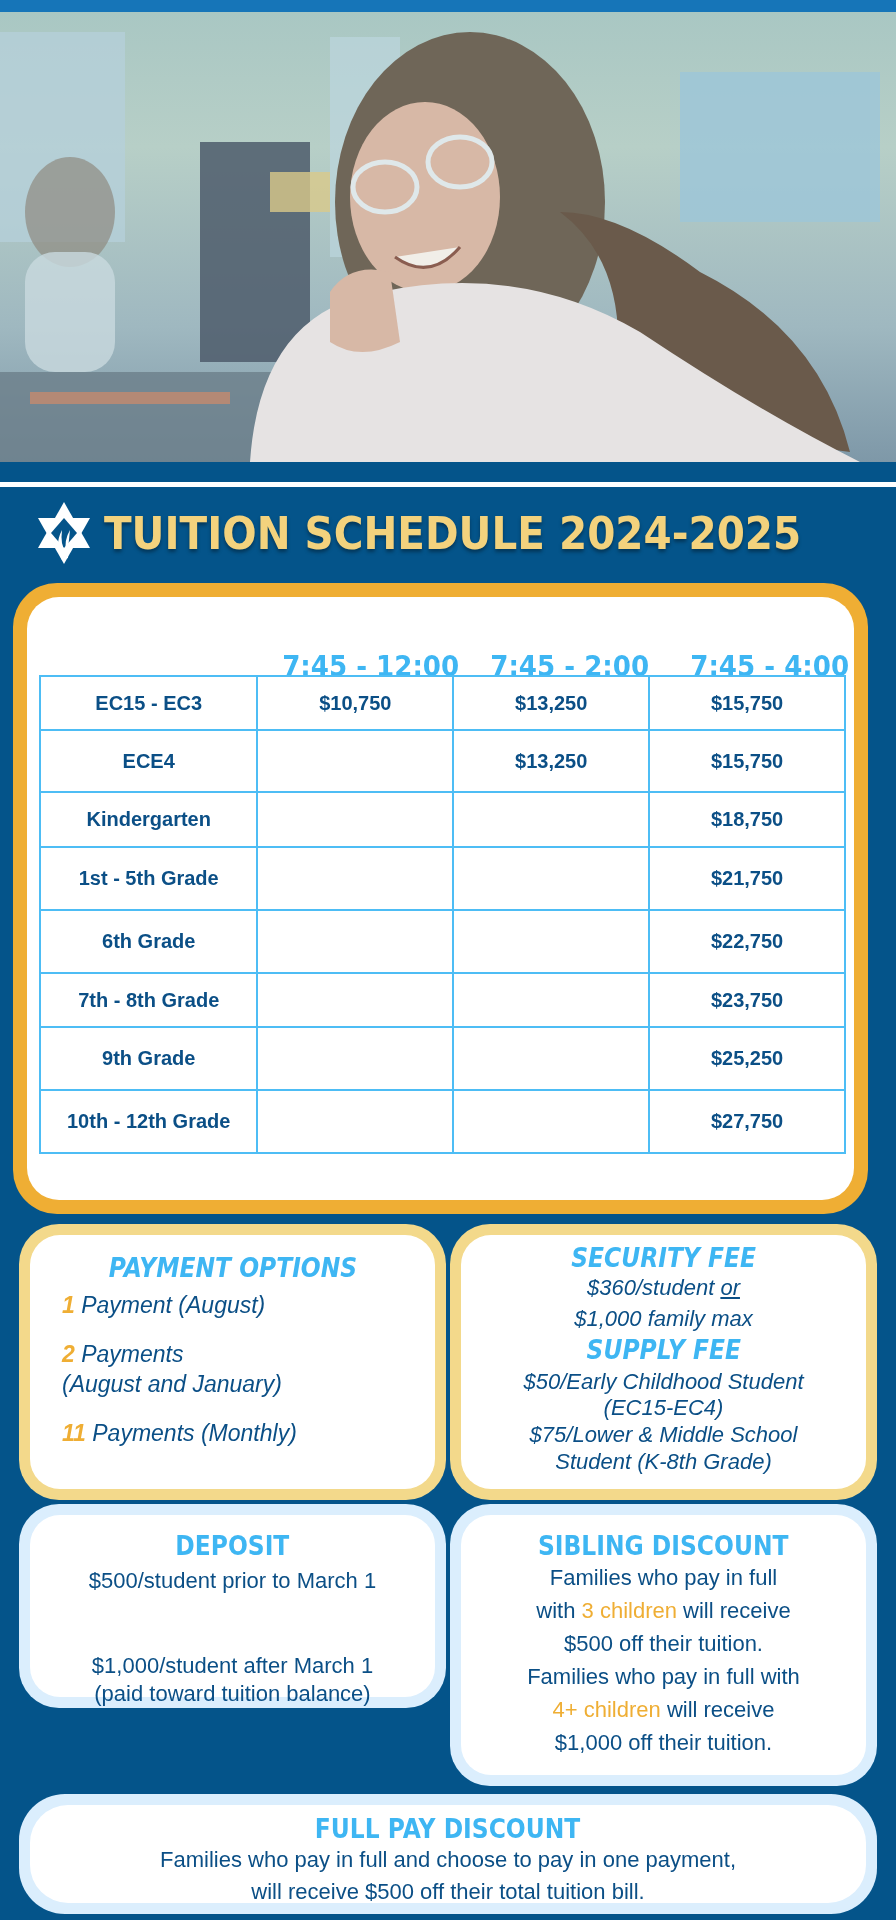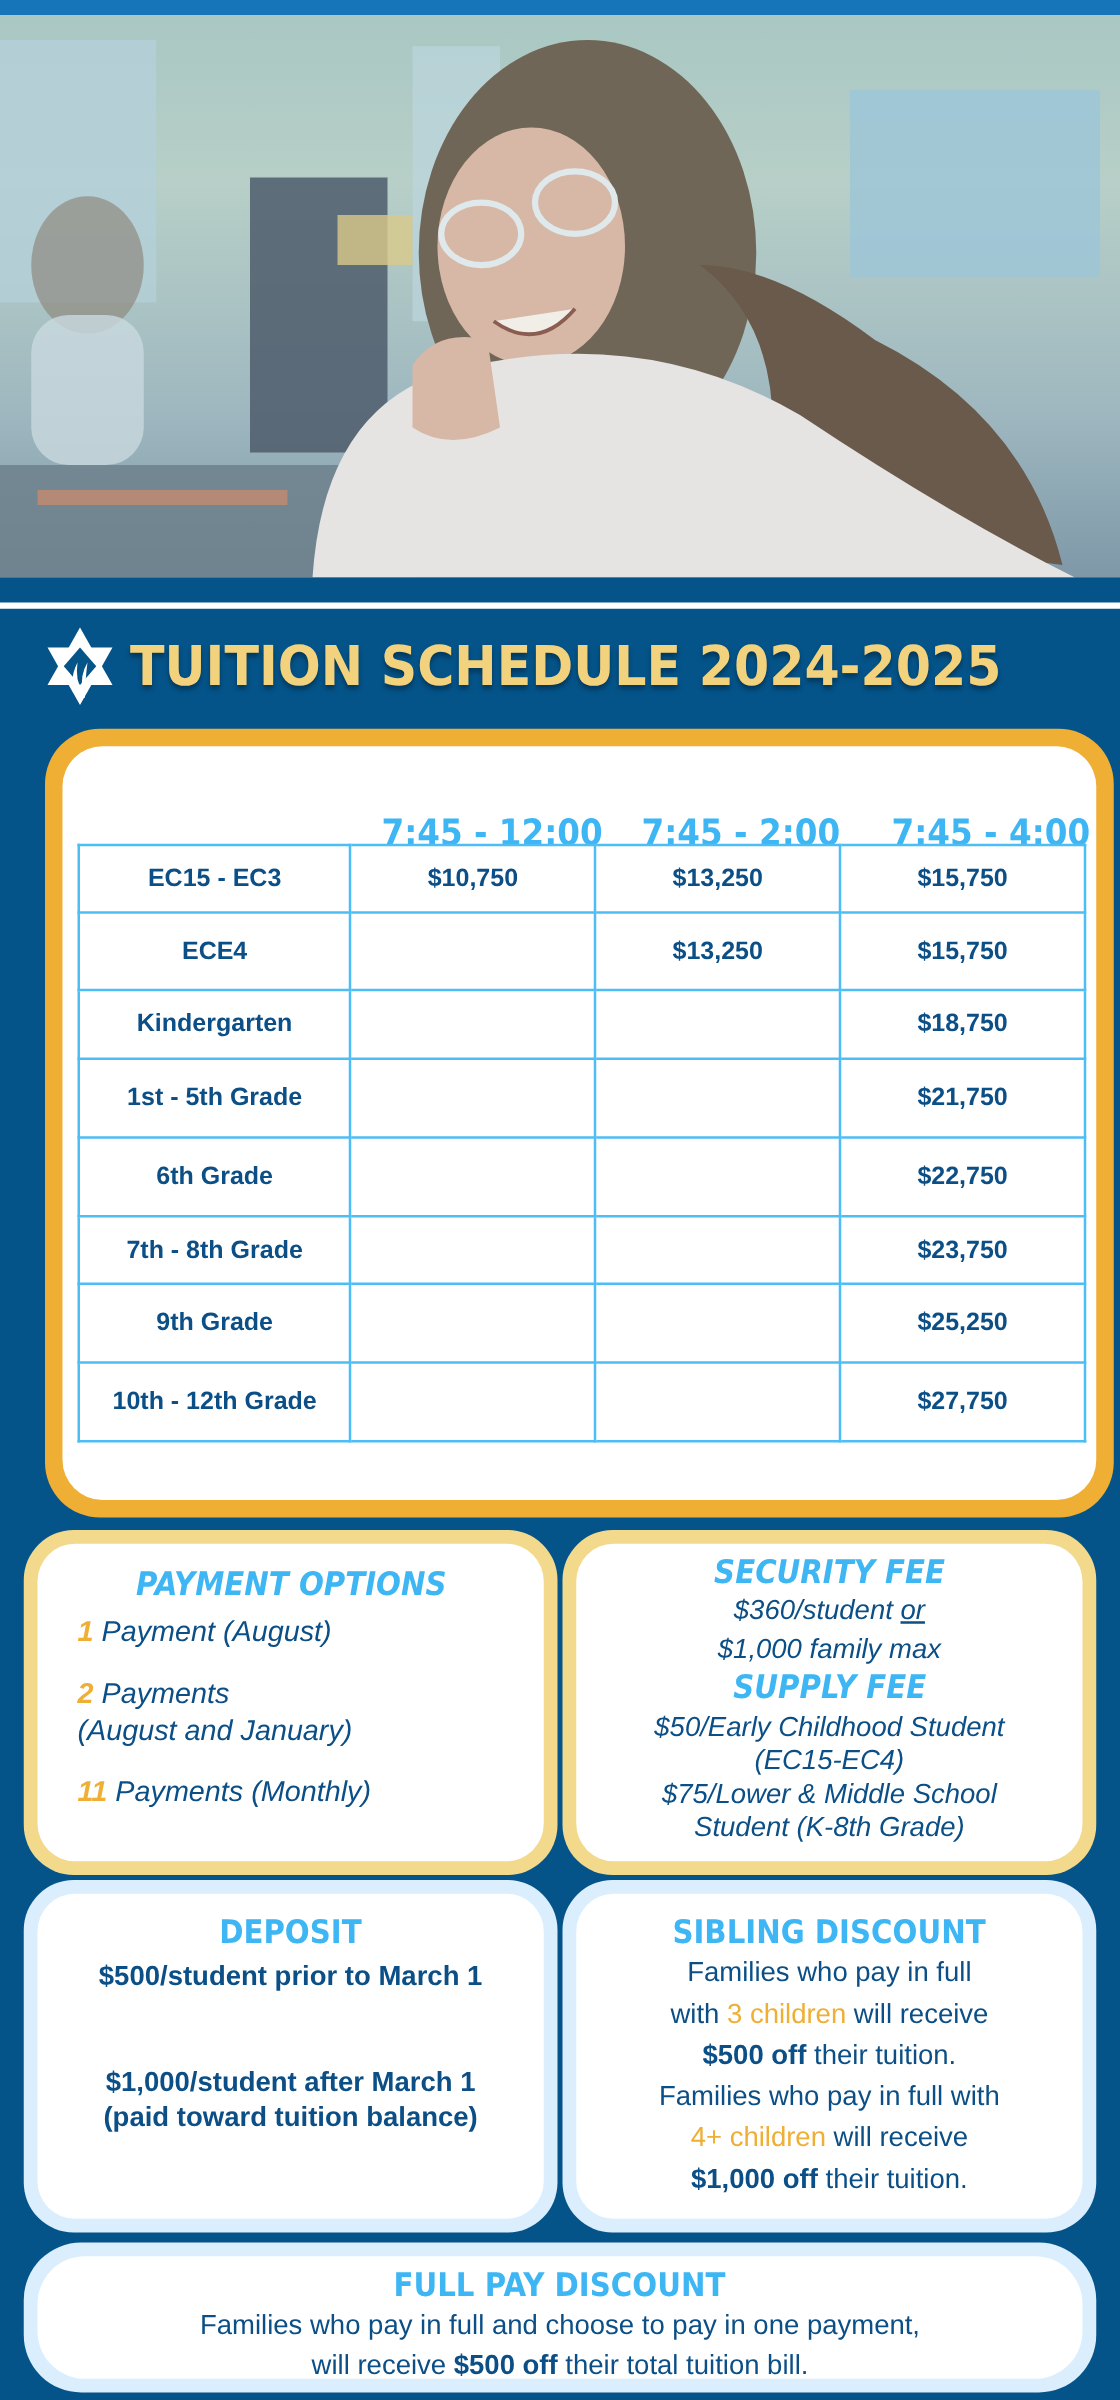--- a/index.html
+++ b/index.html
@@ -21,21 +21,21 @@
     position: absolute; left: 0; top: 500px; width: 896px; height: 66px;
     display: flex; align-items: center; justify-content: center; gap: 10px;
   }
   .title-row .star { width: 60px; height: 66px; }
   .title-text {
     font-family: "DejaVu Sans", sans-serif; font-weight: bold; font-size: 44px; letter-spacing: 0px;
     color: #f3d27d; text-shadow: 0 3px 4px rgba(0,0,0,0.35);
     transform: scaleX(0.92); transform-origin: left center;
   }
   .table-frame {
-    position: absolute; left: 36px; top: 583px; width: 855px; height: 631px;
+    position: absolute; left: 13px; top: 583px; width: 855px; height: 631px;
     background: #efae34; border-radius: 44px; padding: 14px;
   }
   .table-inner {
     width: 100%; height: 100%; background: #ffffff; border-radius: 32px; position: relative;
   }
   .col-heads {
     position: absolute; left: 244px; top: 52px; width: 598px; height: 34px;
     display: flex;
   }
   .col-heads span {
@@ -62,26 +62,26 @@
     width: 100%; height: 100%; background: #ffffff; border-radius: 30px; text-align: center;
     position: relative;
   }
   .card-title {
     font-family: "DejaVu Sans", sans-serif; font-weight: bold; font-size: 26px; color: #3eb6f3;
     display: inline-block; transform: scaleX(0.9);
   }
   .card-text { font-size: 22px; color: #0b4f86; line-height: 1.3; }
   .num { color: #efae34; font-weight: bold; }
   .hl { color: #efae34; }
-  .bold { font-weight: bold; }
+  .bold { font-weight: normal; }
   .u { text-decoration: underline; }
 
   #card-payment { left: 19px; top: 1224px; width: 427px; height: 276px; }
   #card-fees { left: 450px; top: 1224px; width: 427px; height: 276px; }
-  #card-deposit { left: 19px; top: 1504px; width: 427px; height: 282px; }
+  #card-deposit { left: 19px; top: 1504px; width: 427px; height: 204px; }
   #card-sibling { left: 450px; top: 1504px; width: 427px; height: 282px; }
   #card-fullpay { left: 19px; top: 1794px; width: 858px; height: 120px; border-radius: 46px; }
   #card-fullpay .card-inner { border-radius: 38px; }
 
   .pay-list { text-align: left; padding-left: 32px; margin-top: 8px; }
   .pay-list .item { font-size: 23px; line-height: 1.3; margin-bottom: 19px; }
 </style>
 </head>
 <body>
 

